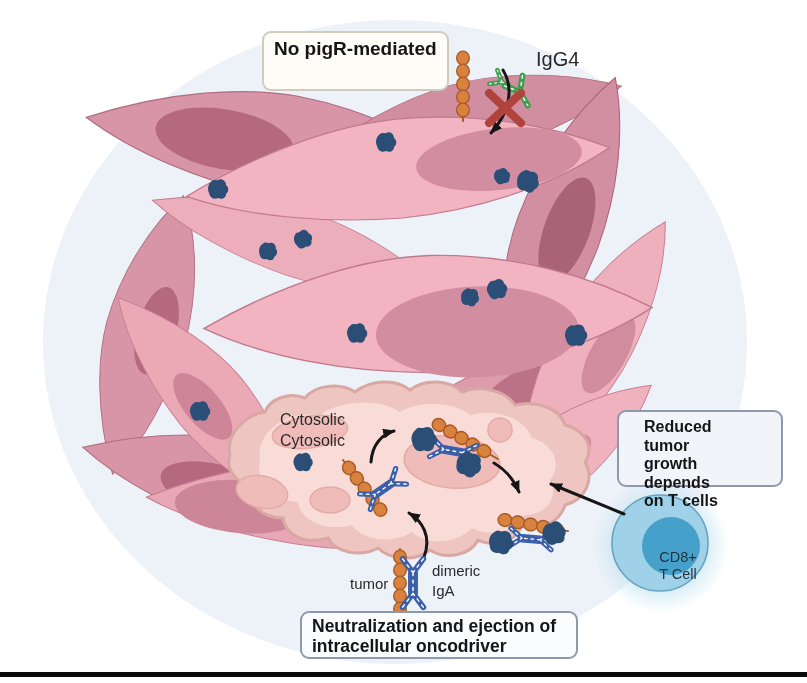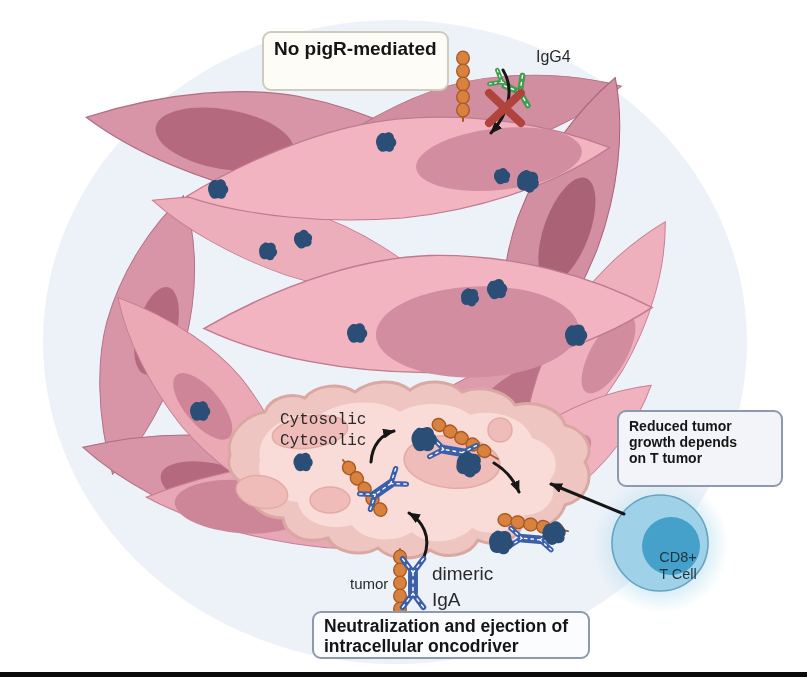--- a/index.html
+++ b/index.html
@@ -24,26 +24,26 @@
   .tcell-body{fill:var(--tcell-body,#9fd2e8);stroke:#66a3c0;stroke-width:1.6;}
   .tcell-nuc{fill:var(--tcell-nucleus,#45a0ca);}
 
   .callout{
     position:absolute;background:#fdfcf6;border:2px solid #cfccbe;border-radius:9px;
     font-weight:bold;color:#151515;line-height:1.16;box-sizing:border-box;
   }
   .blue-border{background:#f4f6fb;border-color:#8d99ad;}
   .lbl{position:absolute;color:#2a2a2a;line-height:1.2;white-space:nowrap;}
   #box-top{left:262px;top:31px;width:187px;height:60px;font-size:19px;padding:5px 10px;}
-  #box-right{left:617px;top:410px;width:166px;height:77px;font-size:14px;padding:6px 10px;background:#f2f4fa;}
-  #box-bottom{left:312px;top:611px;width:278px;height:48px;font-size:17.5px;padding:3px 10px;background:#fbfcfe;}
-  #lbl-igg4{left:536px;top:47px;font-size:16px;}
-  #lbl-cytosolic{left:280px;top:410px;font-size:16px;line-height:1.3;font-family:Liberation Mono, monospace;}
+  #box-right{left:617px;top:410px;width:166px;height:77px;font-size:16px;padding:6px 25px;background:#f2f4fa;}
+  #box-bottom{left:300px;top:611px;width:278px;height:48px;font-size:17.5px;padding:3px 10px;background:#fbfcfe;}
+  #lbl-igg4{left:536px;top:47px;font-size:20px;}
+  #lbl-cytosolic{left:280px;top:410px;font-size:16px;line-height:1.3;}
   #lbl-pigr{left:350px;top:575px;font-size:15px;}
-  #lbl-dimeric{left:432px;top:561px;font-size:19px;line-height:1.35;}
+  #lbl-dimeric{left:432px;top:561px;font-size:15px;line-height:1.35;}
   #lbl-cd8{left:678px;top:549px;font-size:14.5px;color:#1e3440;text-align:center;transform:translateX(-50%);line-height:1.18;}
 </style>
 </head>
 <body>
 
 <div id="stage">
 
 <svg id="art" width="807" height="683" viewBox="0 0 807 683">
   <defs>
     <marker id="ah" markerWidth="14" markerHeight="11" refX="11" refY="5" orient="auto" markerUnits="userSpaceOnUse">
@@ -224,21 +224,21 @@
   <rect x="0" y="672" width="807" height="5" fill="#0b0b0b"></rect>
 </svg>
 
 <div id="box-top" class="callout">
   <div>No pigR-mediated</div>
 </div>
 
 <div id="box-right" class="callout blue-border">
   <div>Reduced tumor</div>
   <div>growth depends</div>
-  <div>on T tumor</div>
+  <div>on T cells</div>
 </div>
 
 <div id="box-bottom" class="callout blue-border">
   <div>Neutralization and ejection of</div>
   <div>intracellular oncodriver</div>
 </div>
 
 <div id="lbl-igg4" class="lbl">IgG4</div>
 
 <div id="lbl-cytosolic" class="lbl">

